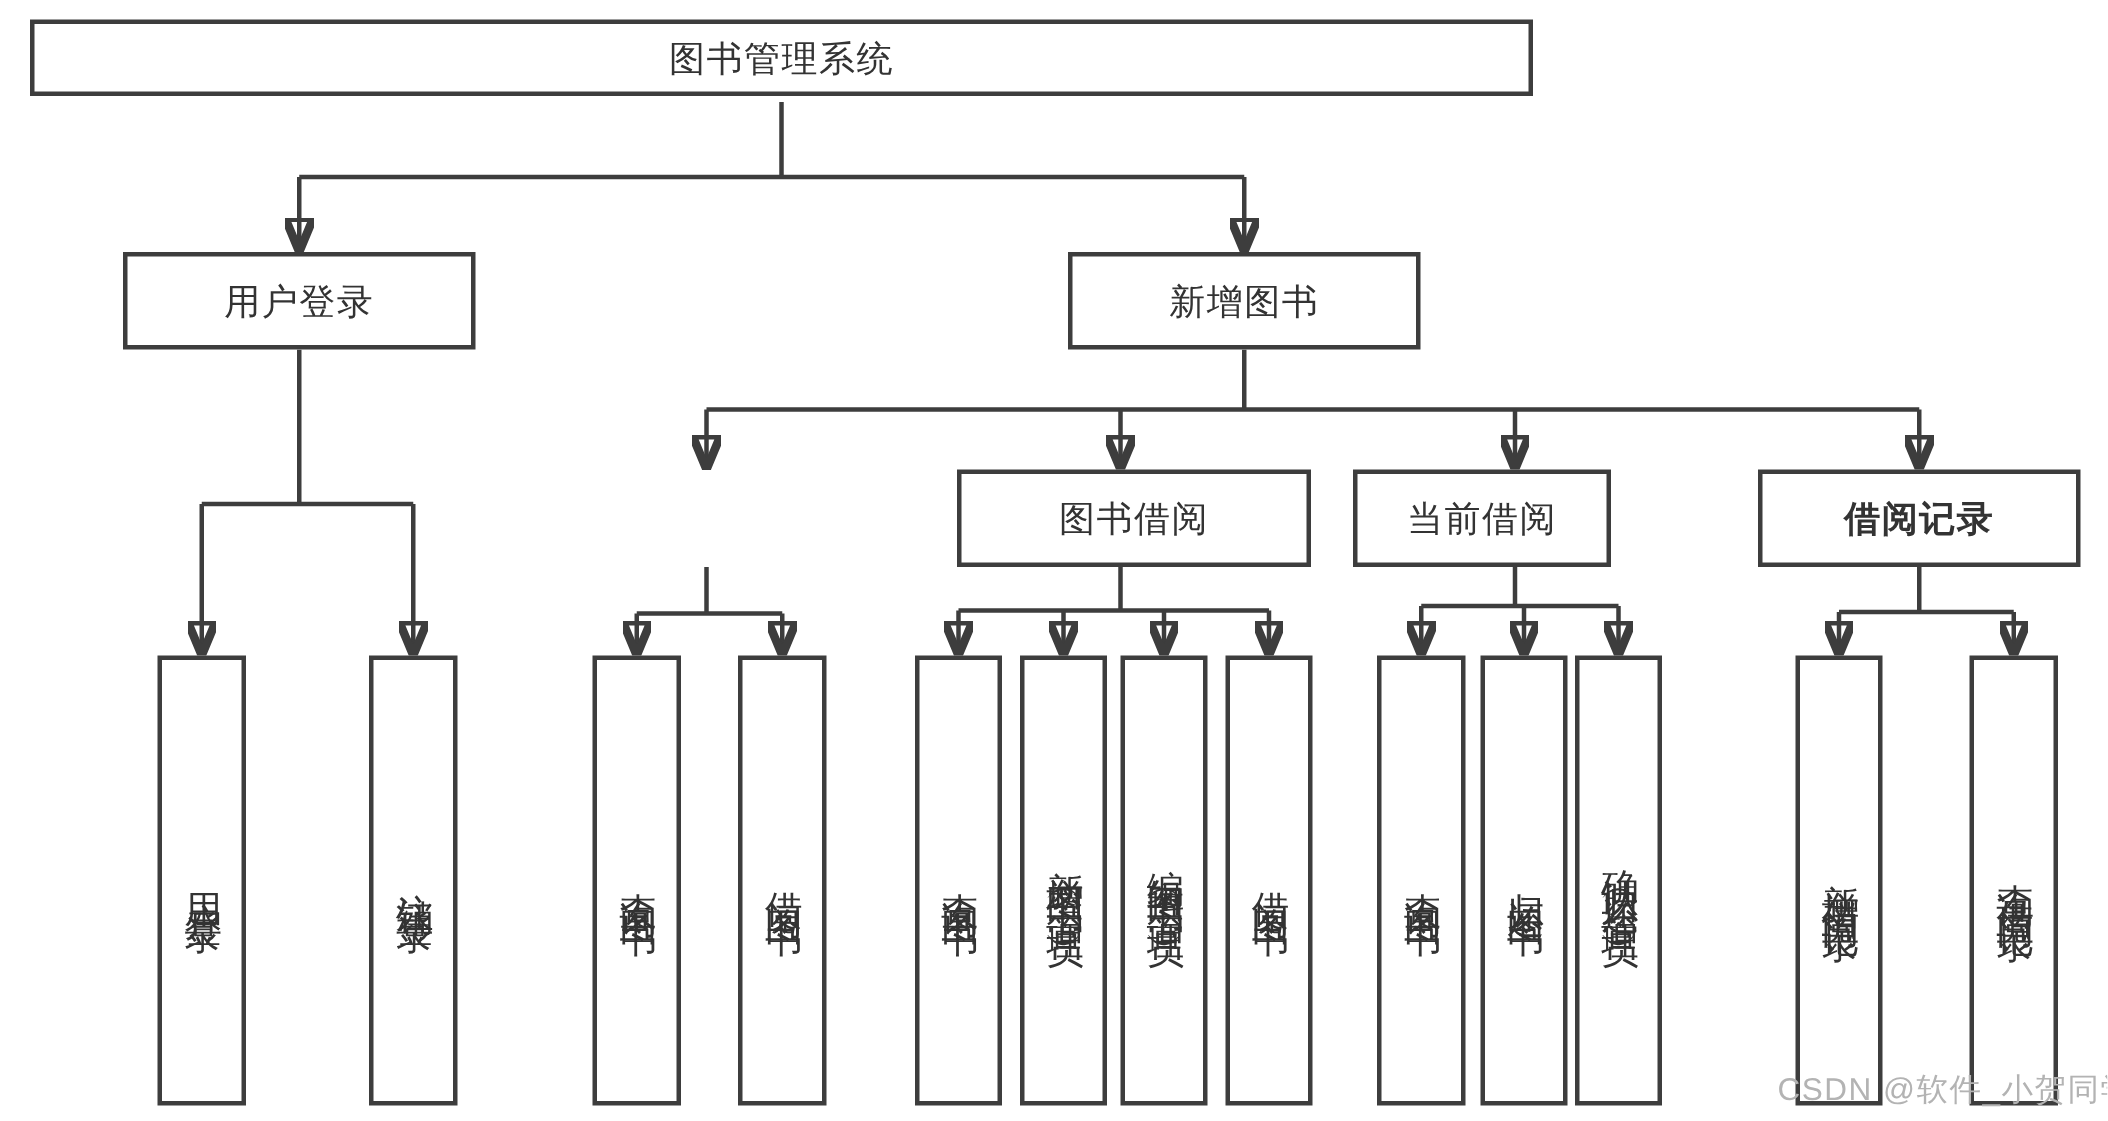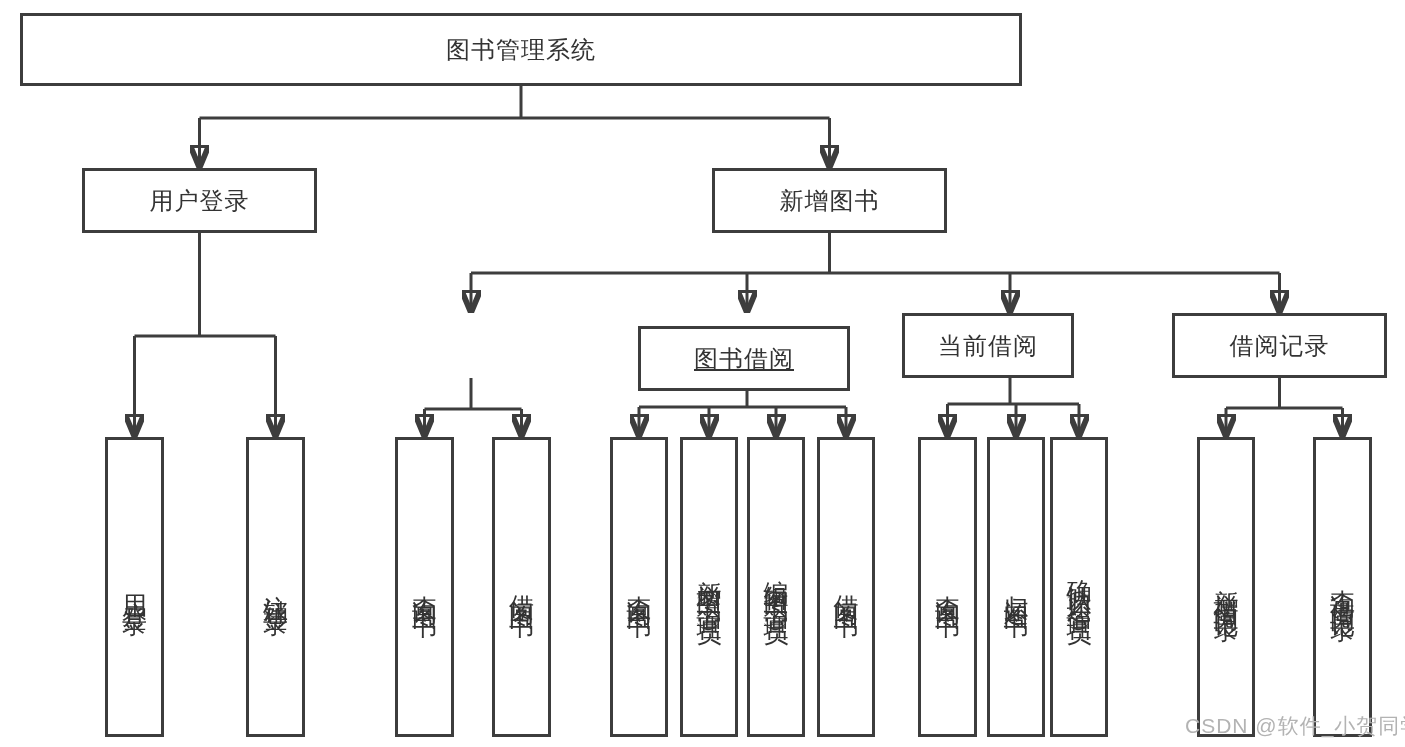--- a/index.html
+++ b/index.html
@@ -96,38 +96,38 @@
     <path d="M947.5,404 V435" marker-end="url(#arrow)"></path>
     <path d="M1016,404 V435" marker-end="url(#arrow)"></path>
     <path d="M1079,404 V435" marker-end="url(#arrow)"></path>
 
     <path d="M1279.5,378 V408"></path>
     <path d="M1226,408 H1342.5"></path>
     <path d="M1226,408 V435" marker-end="url(#arrow)"></path>
     <path d="M1342.5,408 V435" marker-end="url(#arrow)"></path>
   </svg>
 
-  <div class="node" style="left:20px;top:13px;width:1002px;height:73px;">
+  <div class="node" style="left:20px;top:13px;width:1002px;height:51px;">
     <span>图书管理系统</span>
   </div>
 
   <div class="node" style="left:82px;top:168px;width:235px;height:65px;">
     <span>用户登录</span>
   </div>
   <div class="node" style="left:712px;top:168px;width:235px;height:65px;">
     <span>新增图书</span>
   </div>
 
-  <div class="node" style="left:638px;top:326px;width:212px;height:65px;text-decoration:underline;">
+  <div class="node" style="left:638px;top:313px;width:236px;height:65px;">
     <span>图书借阅</span>
   </div>
   <div class="node" style="left:902px;top:313px;width:172px;height:65px;">
     <span>当前借阅</span>
   </div>
-  <div class="node" style="left:1172px;top:313px;width:215px;height:65px;">
+  <div class="node" style="left:1172px;top:313px;width:215px;height:65px;font-weight:bold;">
     <span>借阅记录</span>
   </div>
 
   <div class="node leaf" style="left:105px;top:437px;width:59px;height:300px;">
     <span class="vtext">用户登录</span>
   </div>
   <div class="node leaf" style="left:246px;top:437px;width:59px;height:300px;">
     <span class="vtext">注销登录</span>
   </div>
 

